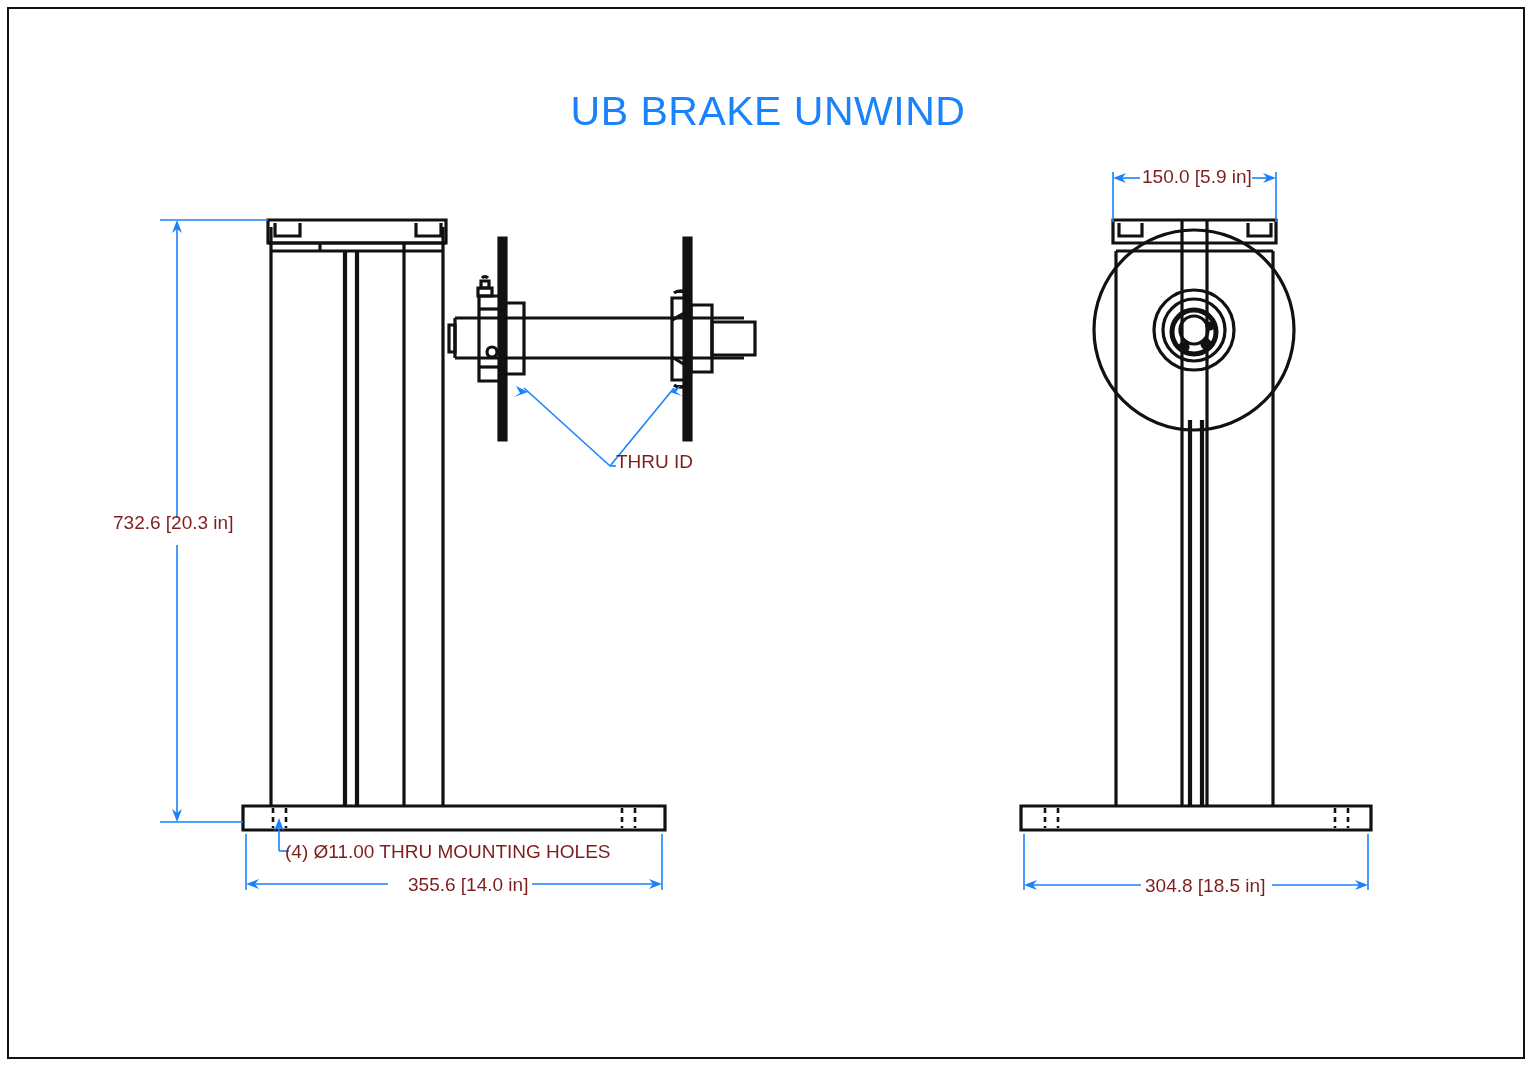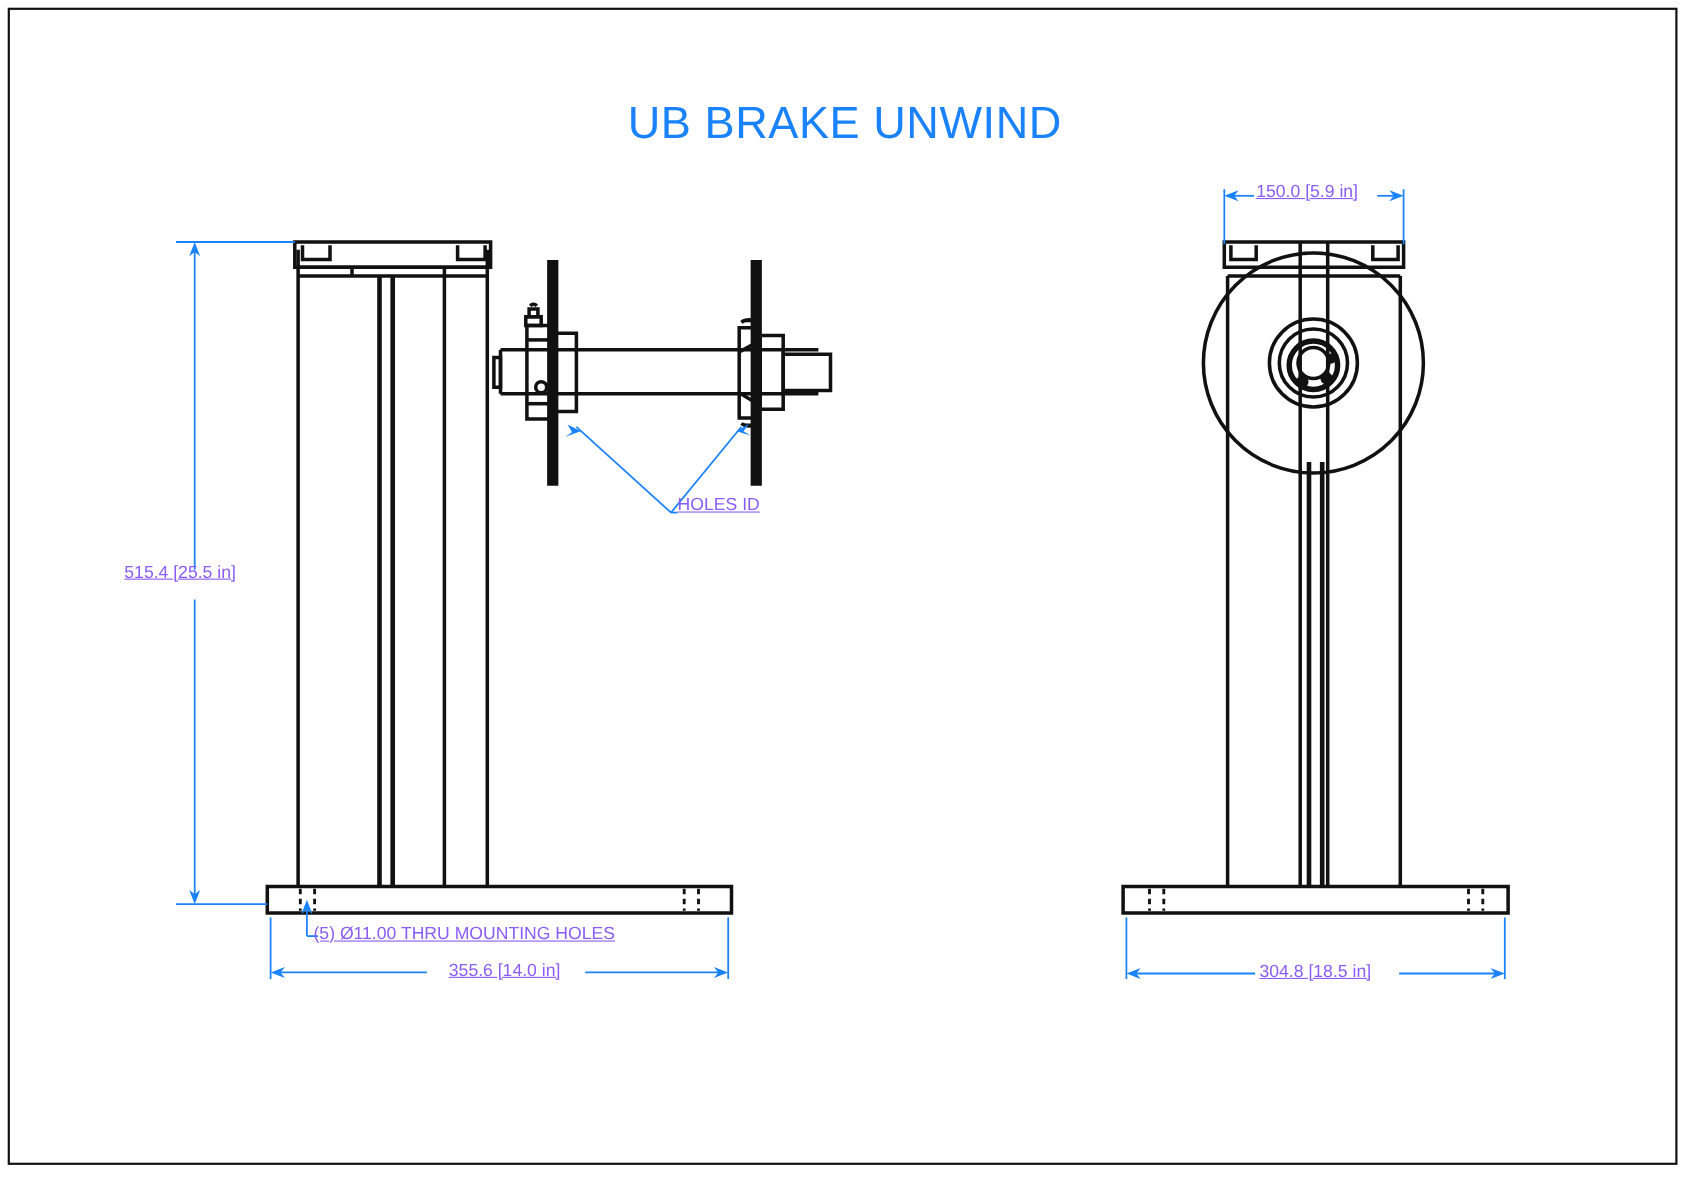--- a/index.html
+++ b/index.html
@@ -2,21 +2,21 @@
 <html><head>
 <meta charset="utf-8">
 <style>
   html,body{margin:0;padding:0;background:#ffffff;}
   body{width:1536px;height:1070px;font-family:"Liberation Sans",sans-serif;}
   #sheet{position:relative;width:1536px;height:1070px;overflow:hidden;background:#fff;}
   #frame{position:absolute;left:7px;top:7px;width:1518px;height:1052px;border:2px solid #111;box-sizing:border-box;}
   #drawing{position:absolute;left:0;top:0;width:1536px;height:1070px;}
   .ttl{position:absolute;left:0;top:88px;width:1536px;text-align:center;color:#1a82fb;
        font-size:41px;letter-spacing:.5px;font-family:"Liberation Sans",sans-serif;}
-  .dim{position:absolute;color:#8b5cf6;font-size:16px;font-family:"Liberation Sans",sans-serif;white-space:nowrap;text-decoration:underline;}
+  .dim{position:absolute;color:#7f1d1d;font-size:19px;font-family:"Liberation Sans",sans-serif;white-space:nowrap;}
   #d-height{left:113px;top:512px;}
   #d-width-left{left:408px;top:874px;}
   #d-holes{left:285px;top:841px;}
   #d-core{left:616px;top:451px;}
   #d-width-right{left:1145px;top:875px;}
   #d-top-right{left:1142px;top:166px;}
   
   #footer{position:absolute;left:0;top:900px;width:1536px;height:170px;}
 </style>
 </head>
@@ -159,24 +159,24 @@
 
       <path d="M1113,172 L1113,222"></path>
       <path d="M1276,172 L1276,222"></path>
       <path d="M1117,178 L1140,178"></path>
       <path d="M1252,178 L1272,178"></path>
       <path d="M1113,178 l13,-5 l-4,5 l4,5 Z" fill="#1a82fb" stroke="none"></path>
       <path d="M1276,178 l-13,-5 l4,5 l-4,5 Z" fill="#1a82fb" stroke="none"></path>
     </g>
   </svg>
 
-  <div class="dim" id="d-height">515.4 [25.5 in]</div>
+  <div class="dim" id="d-height">732.6 [20.3 in]</div>
   <div class="dim" id="d-width-left">355.6 [14.0 in]</div>
-  <div class="dim" id="d-holes">(5) Ø11.00 THRU MOUNTING HOLES</div>
-  <div class="dim" id="d-core">HOLES ID</div>
+  <div class="dim" id="d-holes">(4) Ø11.00 THRU MOUNTING HOLES</div>
+  <div class="dim" id="d-core">THRU ID</div>
   <div class="dim" id="d-width-right">304.8 [18.5 in]</div>
   <div class="dim" id="d-top-right">150.0 [5.9 in]</div>
 
   <div id="footer">
     
     
     
     
     
   </div>

